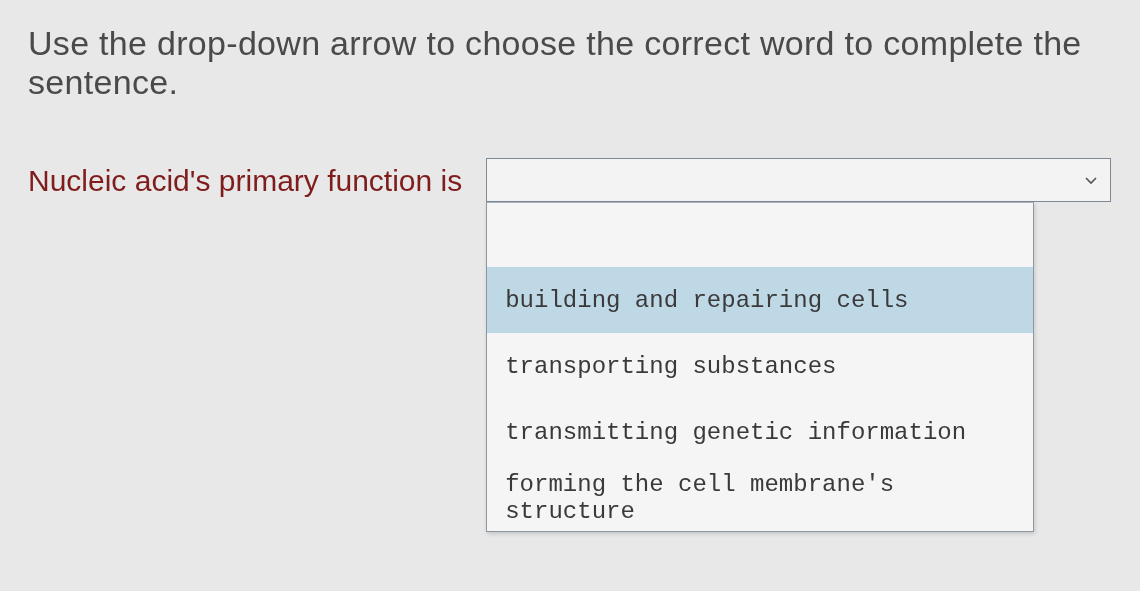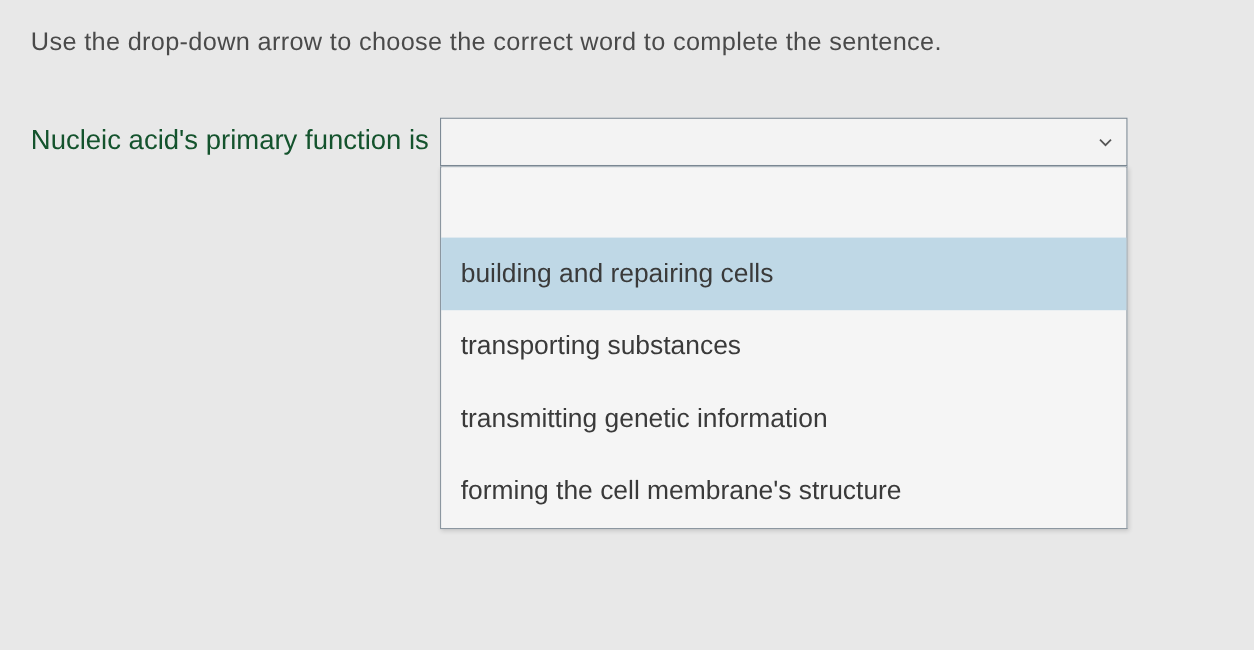--- a/index.html
+++ b/index.html
@@ -10,34 +10,34 @@
     height: 591px;
     background: #e8e8e8;
     font-family: Arial, Helvetica, sans-serif;
     position: relative;
     overflow: hidden;
   }
   .container {
     padding: 24px 28px;
   }
   .instruction {
-    font-size: 23px;
+    font-size: 34px;
     color: #4a4a4a;
     margin-bottom: 56px;
     letter-spacing: 0.3px;
   }
   .question-row {
     display: flex;
     align-items: flex-start;
   }
   .prompt-text {
-    font-size: 25px;
-    color: #14532d;
+    font-size: 30px;
+    color: #7f1d1d;
     padding-top: 6px;
-    margin-right: 10px;
+    margin-right: 24px;
     white-space: nowrap;
   }
   .dropdown-wrap {
     position: relative;
     flex: 0 0 auto;
   }
   .dropdown-select {
     width: 625px;
     height: 44px;
     background: #f3f3f3;
@@ -59,25 +59,26 @@
     justify-content: center;
   }
   .dropdown-select .chevron svg {
     width: 14px;
     height: 10px;
   }
   .dropdown-list {
     position: absolute;
     left: 0;
     top: 44px;
-    width: 625px;
+    width: 548px;
     background: #f5f5f5;
     border: 1px solid #8c97a0;
     border-top: 1px solid #a9b3bb;
     box-shadow: 1px 2px 4px rgba(0,0,0,0.15);
+    font-family: Liberation Mono, monospace;
   }
   .dropdown-option {
     height: 66px;
     display: flex;
     align-items: center;
     padding: 0 18px;
     font-size: 24px;
     color: #3a3a3a;
     cursor: pointer;
   }

